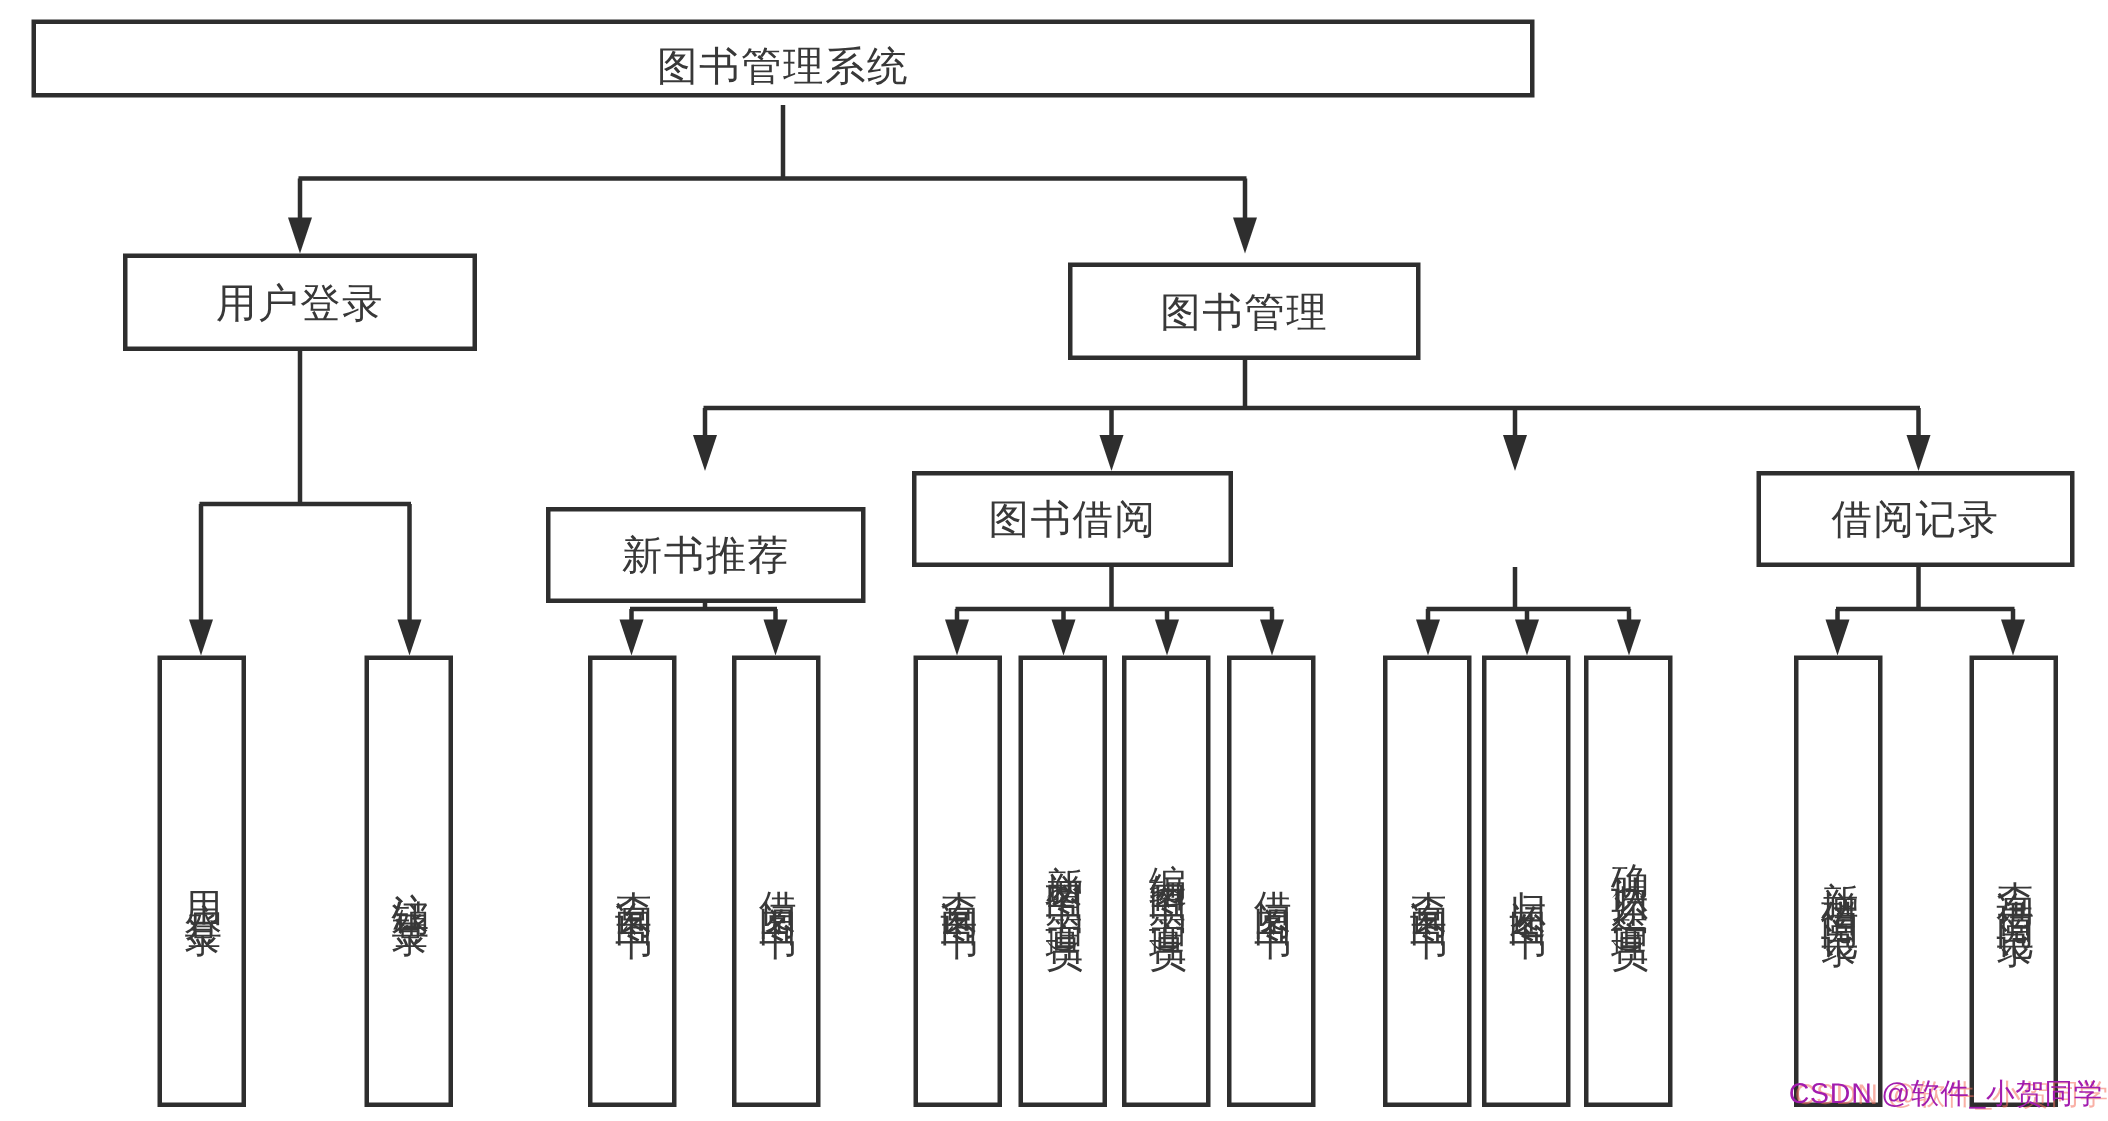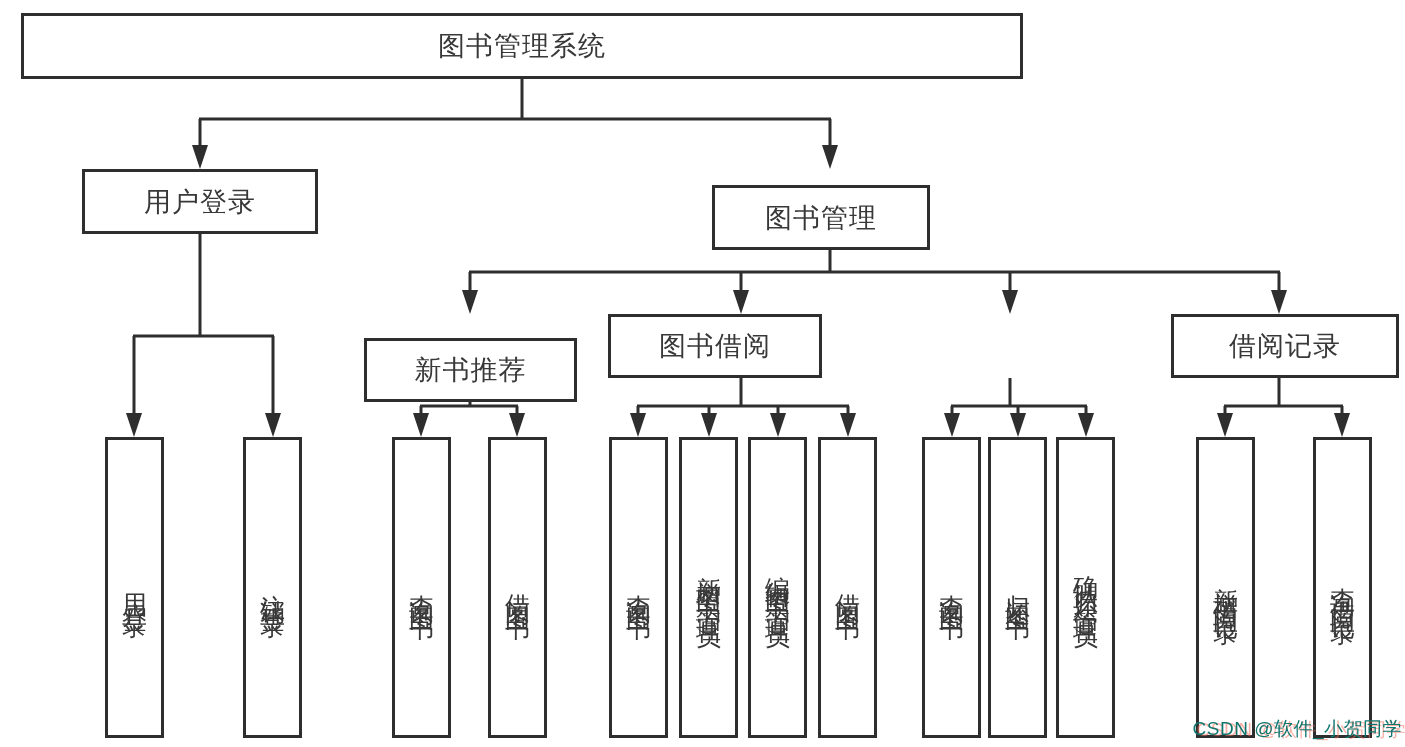--- a/index.html
+++ b/index.html
@@ -41,48 +41,48 @@
     font-size: 25px;
   }
   .box.v .vtext {
     writing-mode: vertical-rl;
     text-orientation: mixed;
     letter-spacing: 7px;
     line-height: 1;
     white-space: nowrap;
   }
   
-  .n-root   { left: 21px;   top: 13px;  width: 1002px; height: 66px; }
+  .n-root   { left: 21px;   top: 13px;  width: 1002px; height: 52px; align-items: flex-end; }
   .n-login  { left: 82px;   top: 169px; width: 236px;  height: 65px; }
-  .n-books  { left: 712px;  top: 185px; width: 218px;  height: 65px; text-align: right; }
+  .n-books  { left: 712px;  top: 175px; width: 235px;  height: 65px; text-align: right; }
   .n-newbk  { left: 364px;  top: 314px; width: 213px;  height: 64px; margin-top: 24px; }
   .n-borrow { left: 608px;  top: 314px; width: 214px;  height: 64px; }
   .n-cur    { left: 903px;  top: 314px; width: 214px;  height: 64px; }
-  .n-rec    { left: 1171px; top: 314px; width: 228px;  height: 64px; }
+  .n-rec    { left: 1171px; top: 314px; width: 212px;  height: 64px; }
   .leaf     { top: 437px; width: 59px; height: 301px; }
   .lf-1  { left: 105px; }
   .lf-2  { left: 243px; }
   .lf-3  { left: 392px; }
   .lf-4  { left: 488px; }
   .lf-5  { left: 609px; }
   .lf-6  { left: 679px; }
   .lf-7  { left: 748px; }
   .lf-8  { left: 818px; }
   .lf-9  { left: 922px; }
   .lf-10 { left: 988px; }
   .lf-11 { left: 1056px; }
   .lf-12 { left: 1196px; }
   .lf-13 { left: 1313px; }
   .watermark {
     position: absolute;
     right: 3px;
     bottom: 5px;
     font-size: 19px;
     letter-spacing: 0.5px;
-    color: #0f766e;
+    color: #a21caf;
     text-shadow: 4px 1px 0 rgba(244, 111, 92, 0.55);
     z-index: 5;
     white-space: nowrap;
   }
 </style>
 </head>
 <body>
 
 <div class="canvas">
 

